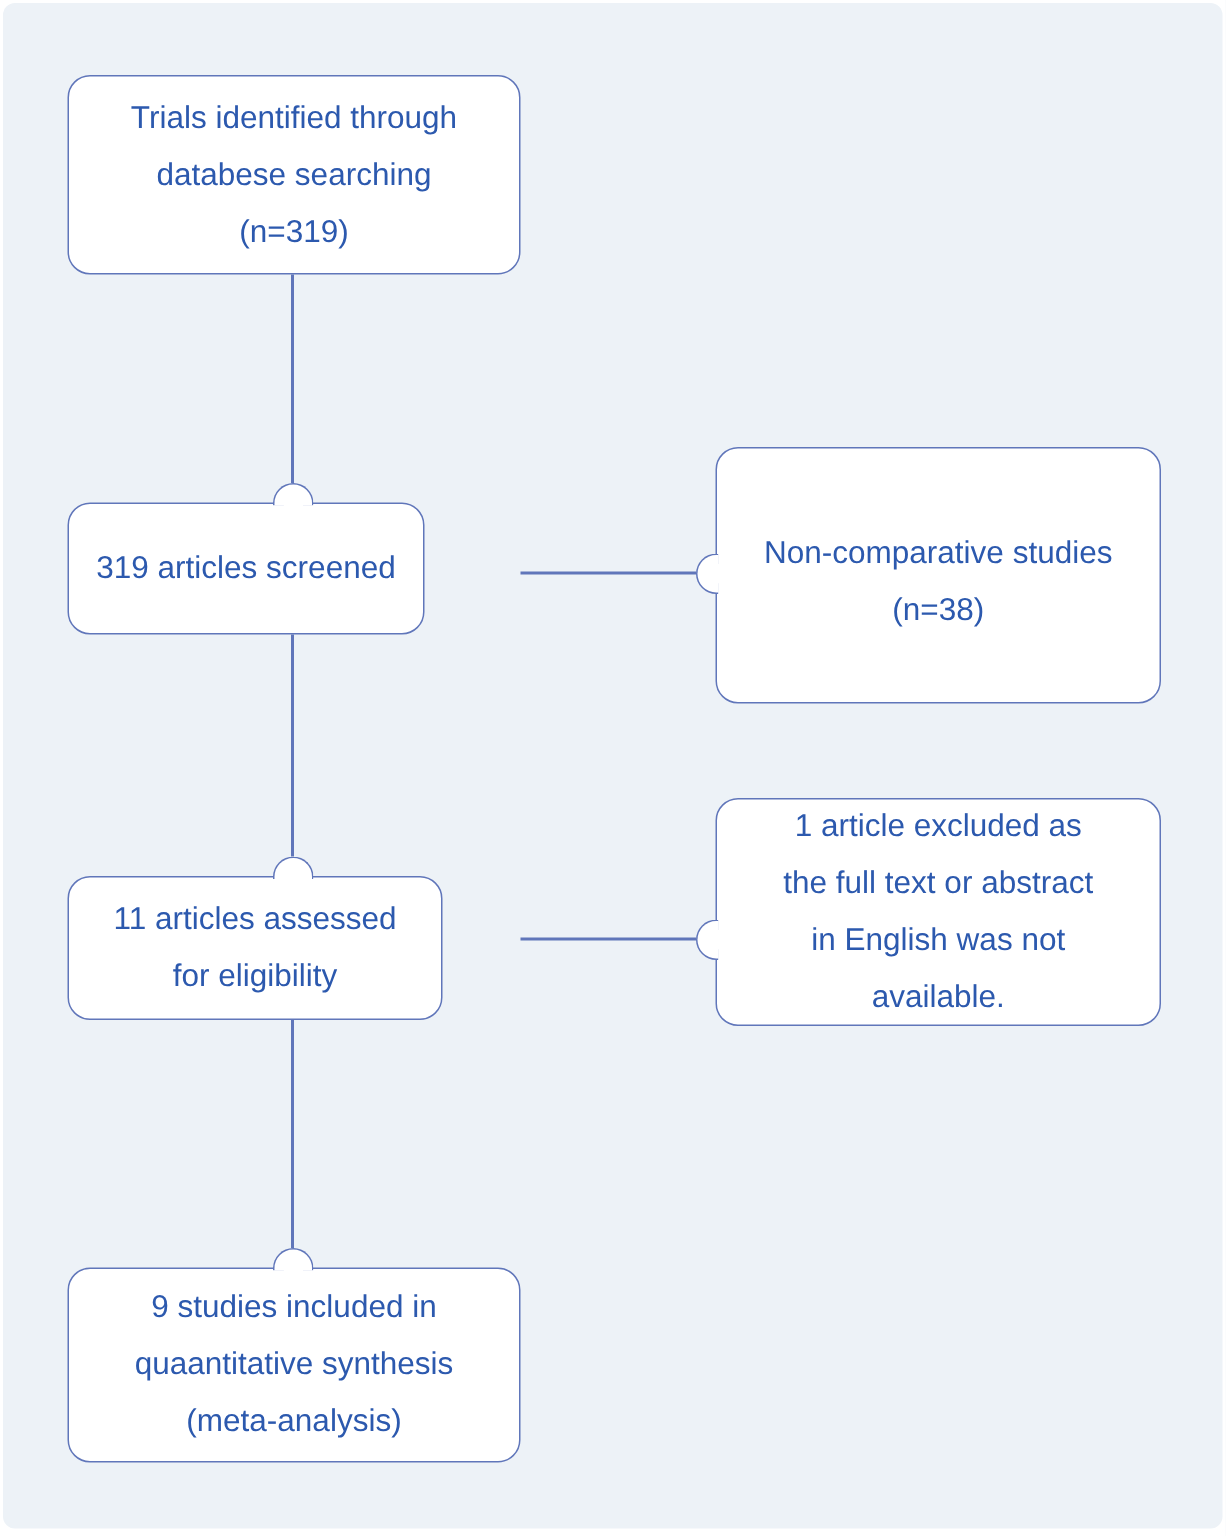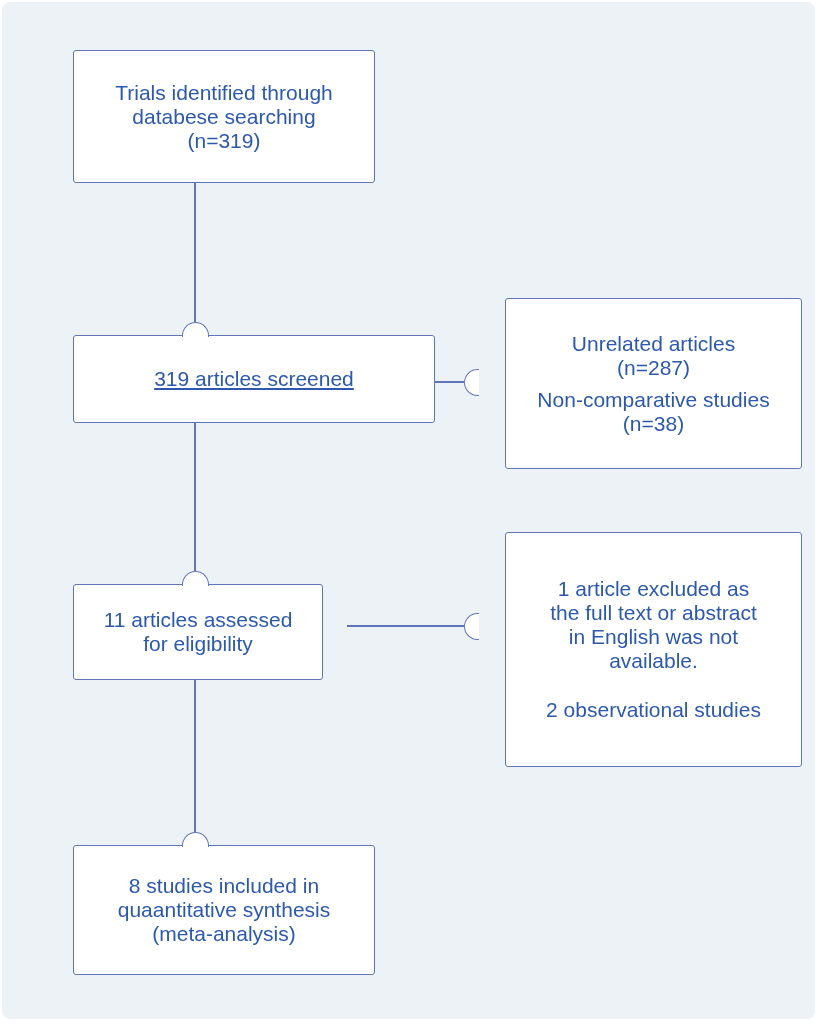--- a/index.html
+++ b/index.html
@@ -12,49 +12,48 @@
   body{background:#ffffff;font-family:"Liberation Sans",sans-serif;}
   .canvas{
     position:relative;width:817px;height:1024px;background:#ffffff;overflow:hidden;
   }
   .panel{
     position:absolute;left:2px;top:2px;width:813px;height:1017px;
     background:var(--background);border-radius:8px;
   }
   .node{
     position:absolute;background:var(--box-fill);
-    border:1.6px solid var(--line);border-radius:3px;
+    border:1.6px solid var(--line);border-radius:15px;
     display:flex;flex-direction:column;align-items:center;justify-content:center;
     text-align:center;color:var(--text);
-    font-size:21px;line-height:24px;z-index:2;box-sizing:border-box;
+    font-size:21px;line-height:38px;z-index:2;box-sizing:border-box;
     padding:4px 8px;
-    margin-left:28px;
   }
   .node-text{margin:0;white-space:pre-line;}
   .para-gap-sm{margin-top:8px;}
   .para-gap-lg{margin-top:25px;}
   .connector{position:absolute;background:var(--line);z-index:1;}
   .bump{position:absolute;background:var(--box-fill);z-index:3;box-sizing:border-box;}
   .bump-top{
     width:27px;height:15px;
     border:1.6px solid var(--line);border-bottom:none;
     border-radius:13.5px 13.5px 0 0;
   }
   .bump-left{
     width:15px;height:27px;
     border:1.6px solid var(--line);border-right:none;
     border-radius:13.5px 0 0 13.5px;
   }
   
   .box-identification{left:43px;top:48px;width:302px;height:133px;}
-  .box-screening{left:43px;top:333px;width:362px;height:88px;text-decoration:underline;}
+  .box-screening{left:43px;top:333px;width:238px;height:88px;}
   .box-eligibility{left:43px;top:582px;width:250px;height:96px;}
   .box-included{left:43px;top:843px;width:302px;height:130px;}
   .box-screening-excluded{left:475px;top:296px;width:297px;height:171px;}
-  .box-eligibility-excluded{left:475px;top:530px;width:297px;height:235px;}
+  .box-eligibility-excluded{left:475px;top:530px;width:297px;height:152px;}
   
   .conn-v1{left:192px;top:181px;width:2px;height:139px;}
   .conn-v2{left:192px;top:421px;width:2px;height:148px;}
   .conn-v3{left:192px;top:678px;width:2px;height:152px;}
   .conn-h1{left:345px;top:379px;width:117px;height:2px;}
   .conn-h2{left:345px;top:623px;width:117px;height:2px;}
   
   .bump-screening{left:180px;top:320px;}
   .bump-eligibility{left:180px;top:569px;}
   .bump-included{left:180px;top:830px;}
@@ -82,38 +81,35 @@
     <div class="node box-screening">
       <p class="node-text">319 articles screened</p>
     </div>
 
     <div class="node box-eligibility">
       <p class="node-text">11 articles assessed
 for eligibility</p>
     </div>
 
     <div class="node box-included">
-      <p class="node-text">8 studies included in
+      <p class="node-text">9 studies included in
 quaantitative synthesis
 (meta-analysis)</p>
     </div>
 
     <div class="node box-screening-excluded">
-      <p class="node-text">Unrelated articles
-(n=287)</p>
       <p class="node-text para-gap-sm">Non-comparative studies
 (n=38)</p>
     </div>
 
     <div class="node box-eligibility-excluded">
       <p class="node-text">1 article excluded as
 the full text or abstract
 in English was not
 available.</p>
-      <p class="node-text para-gap-lg">2 observational studies</p>
     </div>
 
     <div class="bump bump-top bump-screening"></div>
     <div class="bump bump-top bump-eligibility"></div>
     <div class="bump bump-top bump-included"></div>
     <div class="bump bump-left bump-screening-excluded"></div>
     <div class="bump bump-left bump-eligibility-excluded"></div>
 
   </div>
 </div>

